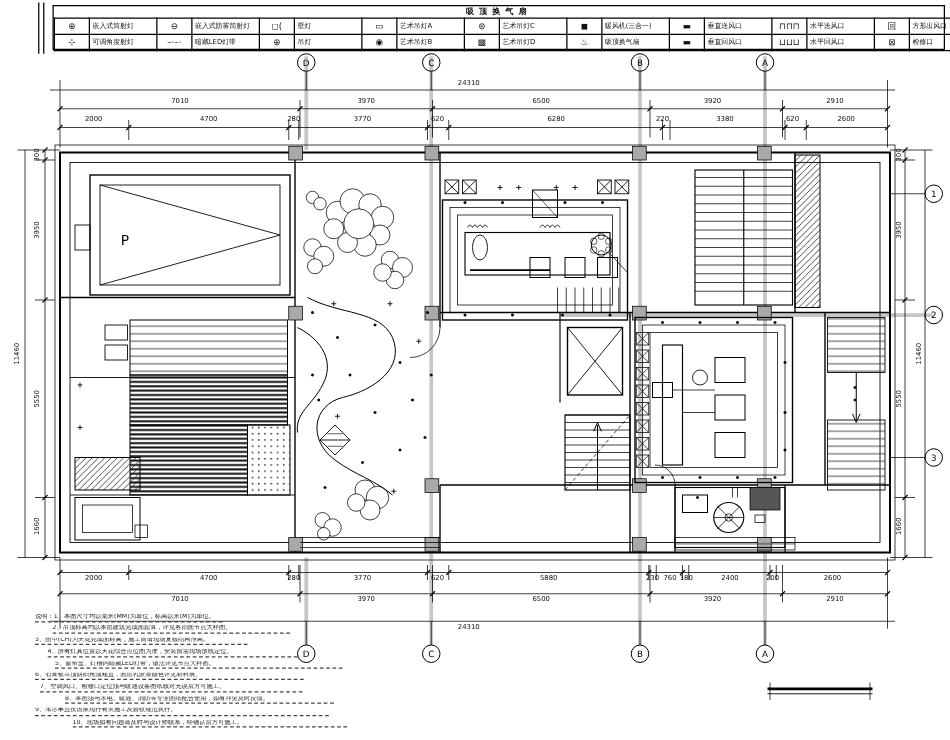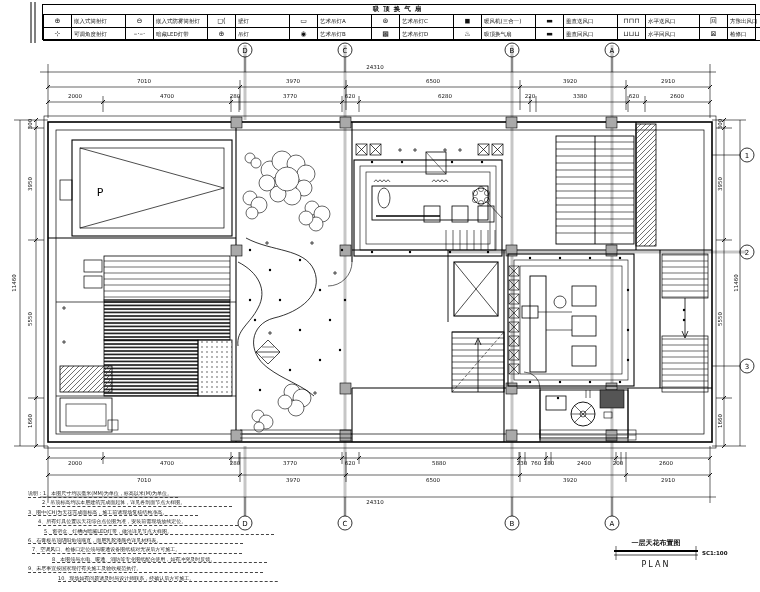--- a/index.html
+++ b/index.html
@@ -638,19 +638,14 @@
   <div class="note" style="margin-left:0"><span style="width:170px">3、图中(CH)为天花完成面标高，施工前请现场复核结构净高。</span></div>
   <div class="note" style="margin-left:10px"><span style="width:200px">4、所有灯具位置以天花综合点位图为准，安装前需现场放线定位。</span></div>
   <div class="note" style="margin-left:16px"><span style="width:230px">5、窗帘盒、灯槽内暗藏LED灯带，做法详见节点大样图。</span></div>
   <div class="note" style="margin-left:0"><span style="width:215px">6、石膏板吊顶阴阳角须顺直，面层乳胶漆颜色详见材料表。</span></div>
   <div class="note" style="margin-left:4px"><span style="width:210px">7、空调风口、检修口定位须与暖通设备图纸核对无误后方可施工。</span></div>
   <div class="note" style="margin-left:24px"><span style="width:215px">8、本图须与水电、暖通、消防等专业图纸配合使用，如有冲突及时反馈。</span></div>
   <div class="note" style="margin-left:0"><span style="width:235px">9、未尽事宜按国家现行有关施工及验收规范执行。</span></div>
   <div class="note" style="margin-left:30px"><span style="width:250px">10、现场如有问题请及时与设计师联系，经确认后方可施工。</span></div>
 </div>
 
-<div id="tblock">
-  <span id="tb-title">一层天花布置图</span>
-  <span id="tb-plan">PLAN</span>
-  <span id="tb-scale">SC1:100</span>
+
 </div>
 
-</div>
-
 </body></html>

